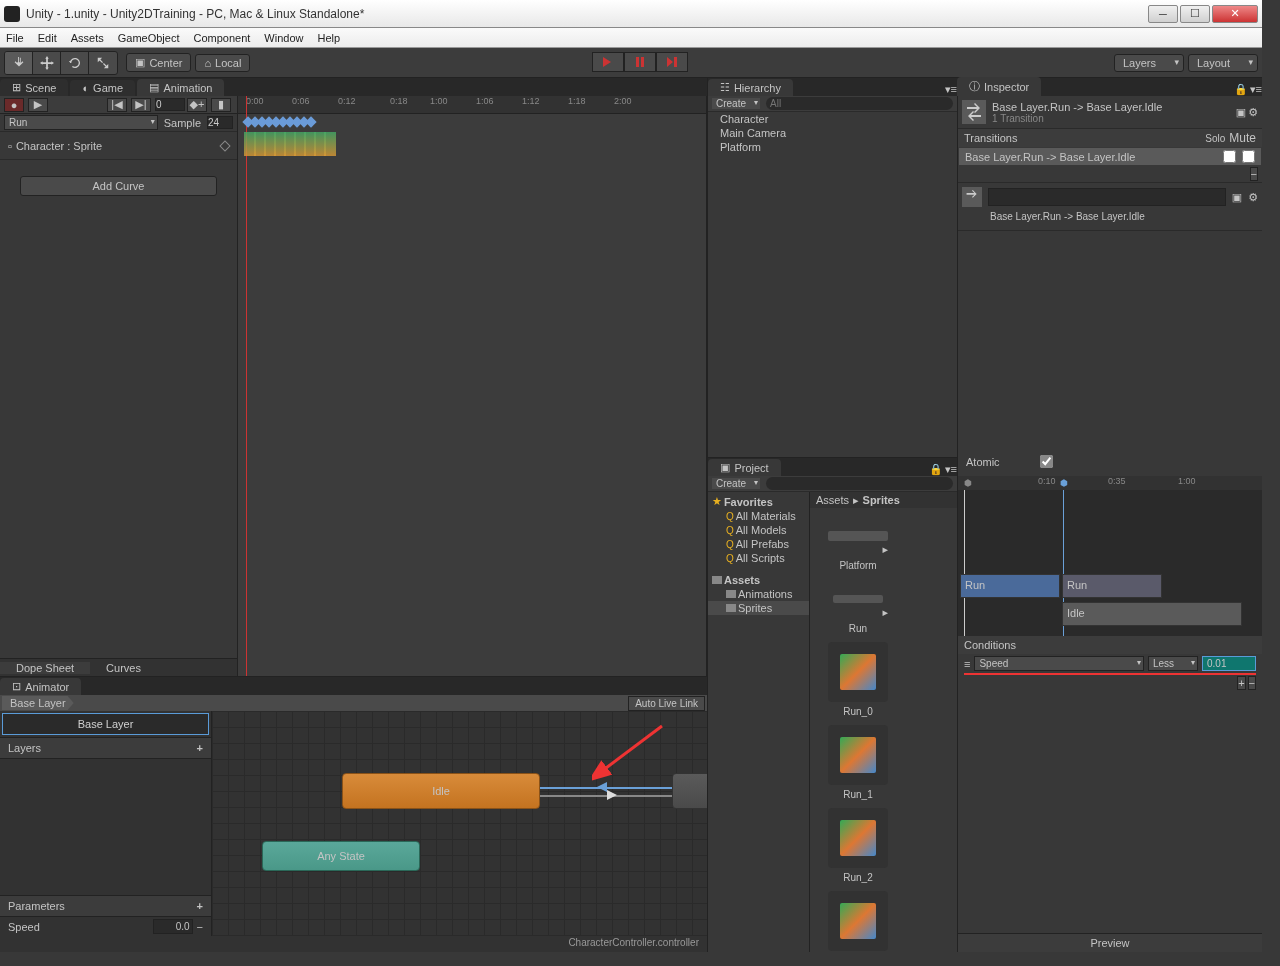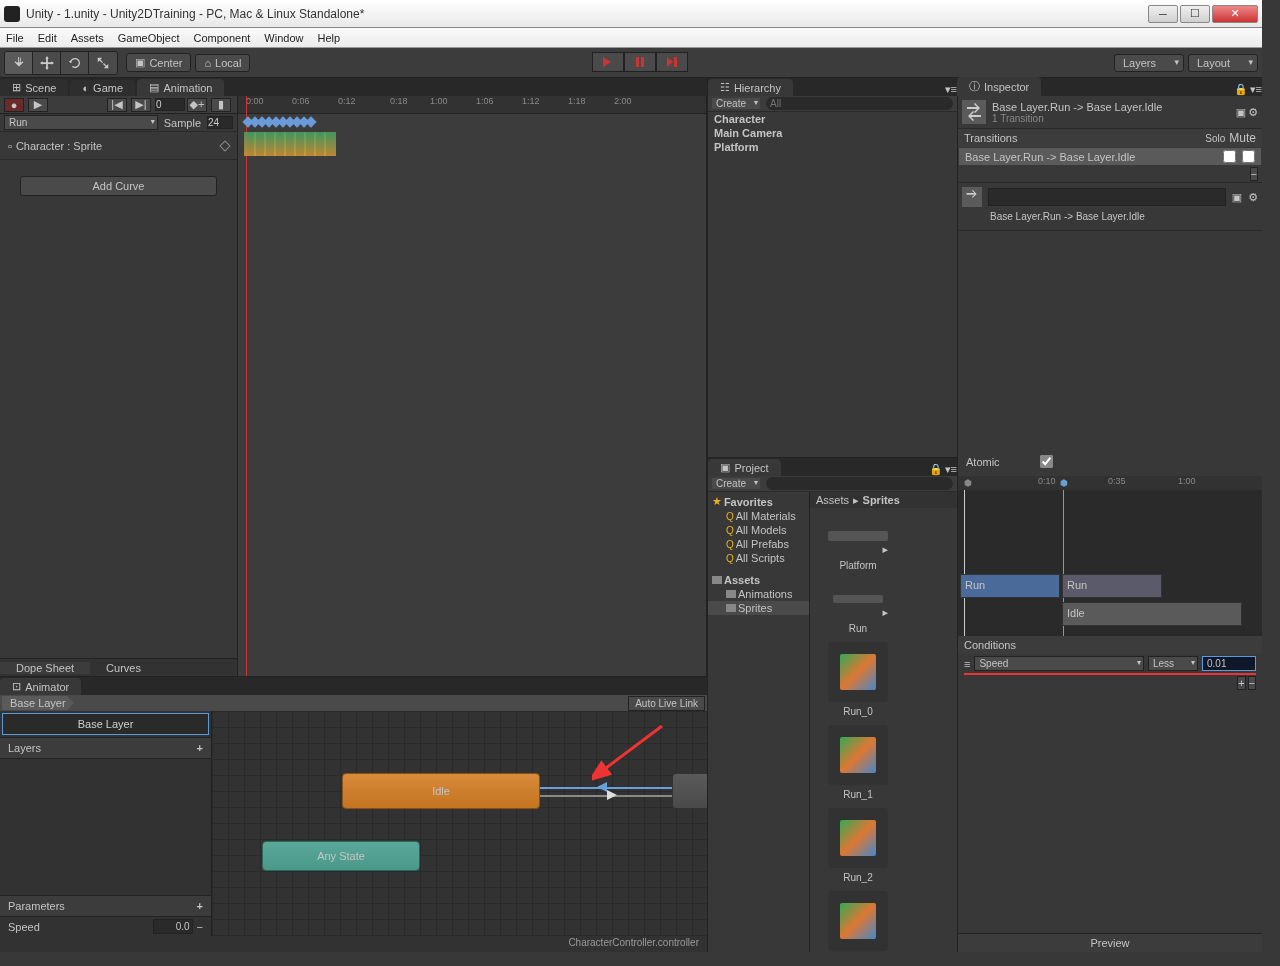--- a/index.html
+++ b/index.html
@@ -71,21 +71,21 @@
 .state-any { background: linear-gradient(#5aa89a, #4a9888); border:1px solid #2a6858; left: 50px; top: 130px; width:158px; height:30px; color:#fff;}
 .transition-line { position:absolute; height:2px; background:#888; }
 .trans-arrow { position:absolute; width:0; height:0; border-top:5px solid transparent; border-bottom:5px solid transparent; }
 .red-arrow { position:absolute; }
 .footer-status { height:16px; background:#323232; color:#999; font-size:10px; padding: 1px 8px; text-align:right;}
 .hierarchy-panel { background:#383838; flex: 0 0 380px; border-bottom:1px solid #222; border-left:1px solid #222;}
 .create-row { height:16px; background:#3c3c3c; display:flex; align-items:center; padding:0 4px; border-bottom: 1px solid #2a2a2a;}
 .create-btn { background:#4a4a4a; font-size:10px; padding:0 4px; position:relative; padding-right:14px;}
 .create-btn::after { content:"▾"; position:absolute; right:2px; font-size:8px; }
 .search-field { margin-left:6px; background:#2a2a2a; border:none; color:#888; font-size:10px; padding:1px 4px; flex:1; border-radius:8px;}
-.hier-item { padding: 1px 6px; cursor:pointer;font-weight:bold; }
+.hier-item { padding: 1px 12px; cursor:pointer; }
 .project-panel { flex:1; background:#383838; border-left:1px solid #222; display:flex; flex-direction:column;}
 .project-split { display:flex; flex:1; }
 .proj-tree { width: 102px; background:#383838; border-right:1px solid #222; padding: 2px 0;}
 .proj-tree-item { padding:1px 4px; display:flex; align-items:center; gap:2px; font-size:10px; cursor:pointer;}
 .proj-tree-item.indent { padding-left: 18px; }
 .fav-star { color:#e8b020; }
 .search-icon { color:#e8b020; font-size:10px;}
 .folder-icon { width:10px; height:8px; background:#888; }
 .proj-content { flex:1; background:#383838; display:flex; flex-direction:column; }
 .proj-breadcrumb { height:16px; background:#323232; padding:2px 6px; display:flex; align-items:center; gap:4px; font-size:10px;}
@@ -107,21 +107,21 @@
 .trans-ruler span { position:absolute; font-size:9px; color:#888;}
 .trans-block { position:absolute; height:24px; background:#4a6a9a; border:1px solid #333; font-size:10px; padding:4px; color:#fff;}
 .trans-block.idle { background:#5a5a5a; }
 .atomic-row { padding: 4px 8px; display:flex; align-items:center; gap:40px;}
 .atomic-row input[type=checkbox]{ accent-color: #888;}
 .cond-section { padding:0; }
 .cond-head { background:#3c3c3c; padding:3px 6px;}
 .cond-row { display:flex; gap:4px; padding:2px 6px; align-items:center;}
 .cond-select { background:#4a4a4a; border:1px solid #222; padding:1px 4px; font-size:10px; position:relative; padding-right:12px;}
 .cond-select::after { content:"▾"; position:absolute; right:2px; font-size:8px;}
-.cond-input { background:#0f172a; border:1px solid #5a9bd8; color:#c4c4c4; padding:1px 4px; font-size:10px; width:54px;}
+.cond-input { background:#0f766e; border:1px solid #5a9bd8; color:#c4c4c4; padding:1px 4px; font-size:10px; width:54px;}
 .red-underline { height:2px; background:#e33; margin: 0 6px;}
 .preview-head { background:#3c3c3c; padding:3px 6px; border-top:1px solid #222; margin-top:auto;text-align:center;}
 .panel-opts { margin-left:auto; display:flex; gap:2px; align-items:center;}
 </style>
 </head>
 <body>
 
 <div class="titlebar">
   <div class="unity-icon"></div>
   <div class="title">Unity - 1.unity - Unity2DTraining - PC, Mac &amp; Linux Standalone*</div>

